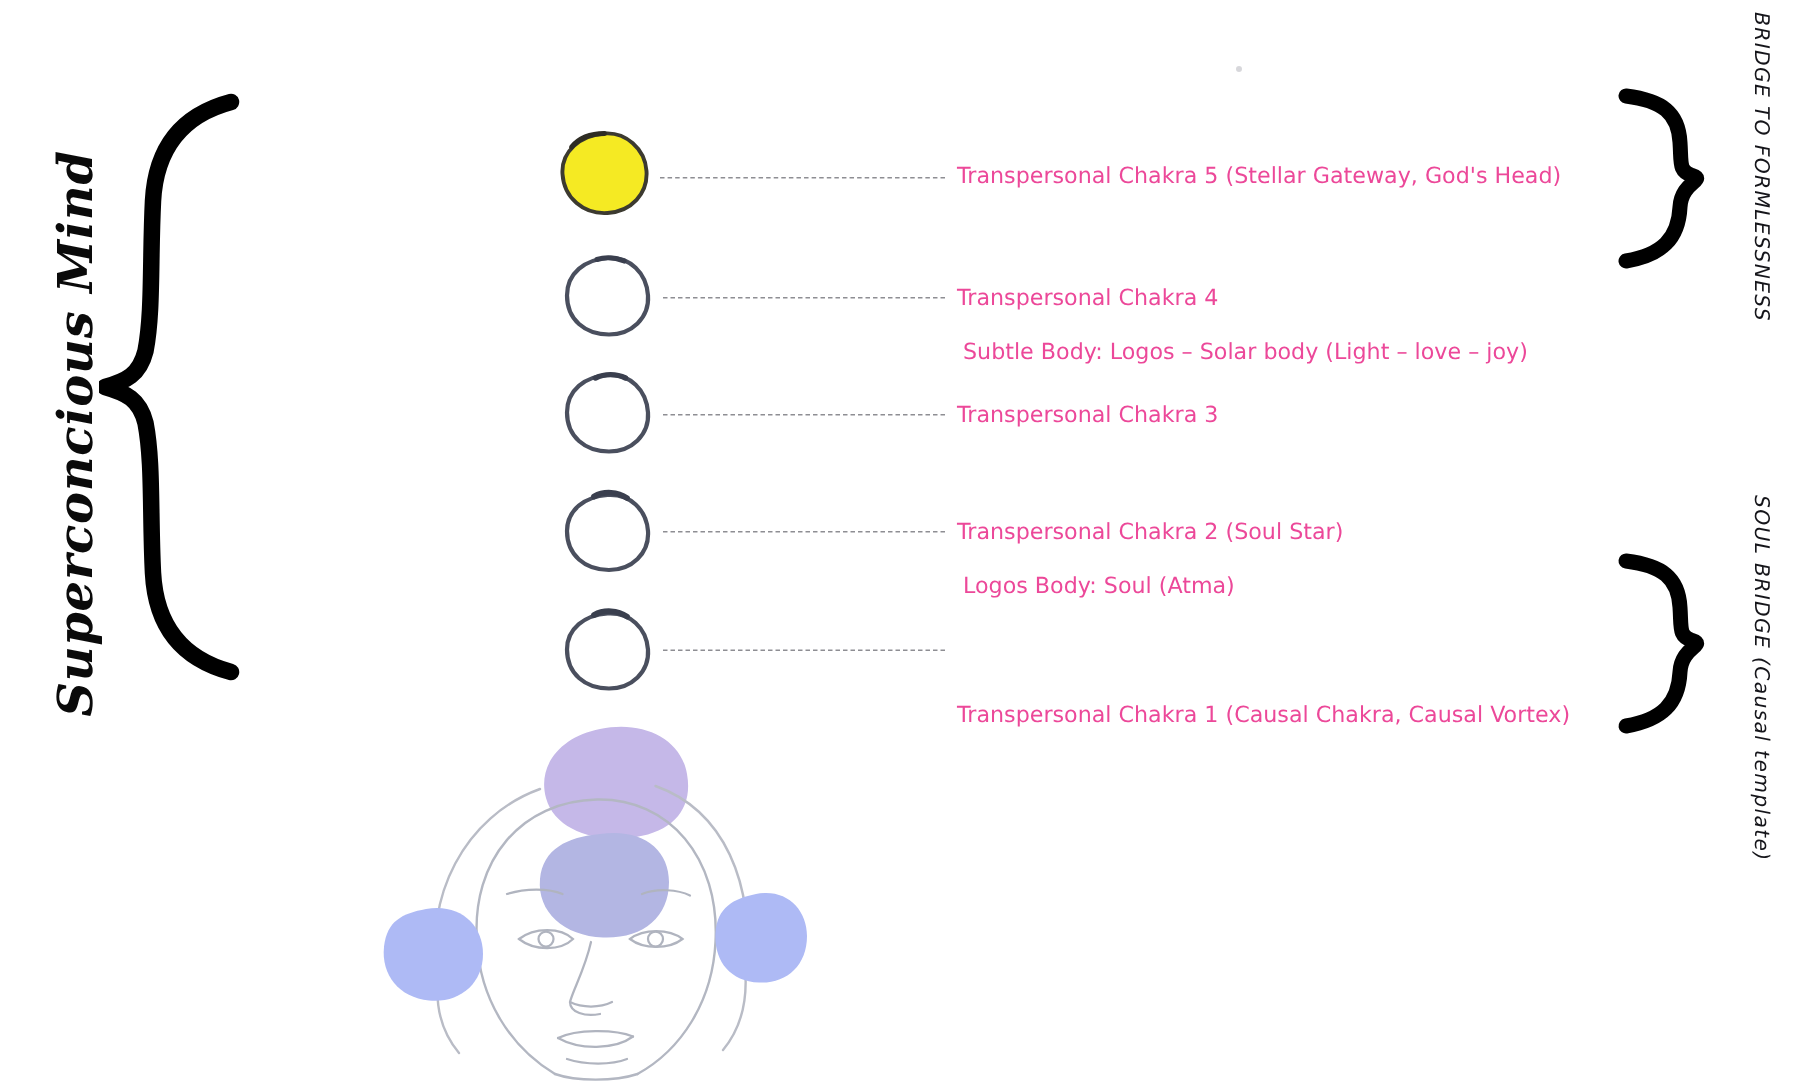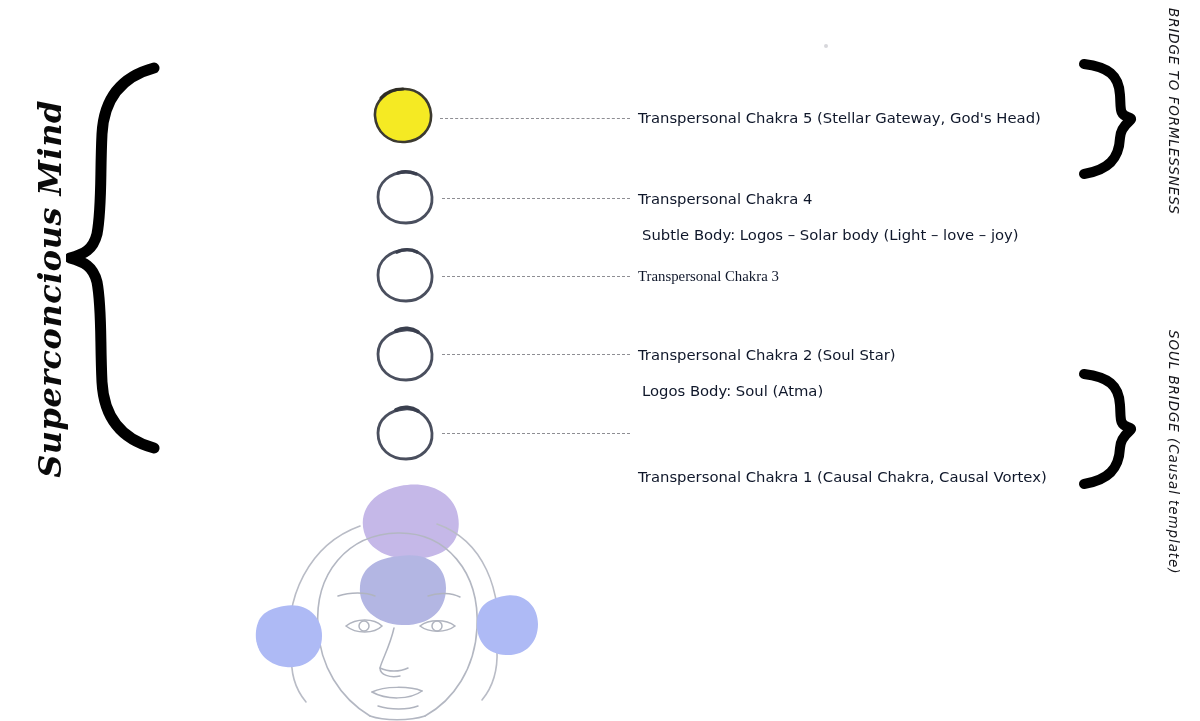--- a/index.html
+++ b/index.html
@@ -71,21 +71,21 @@
     position: absolute;
     height: 0;
     border-top: 1.6px dashed #8e8e93;
   }
 
   .chakra-label {
     position: absolute;
     font-family: "DejaVu Sans", sans-serif;
     font-size: 14.8px;
     line-height: 21px;
-    color: #0f172a;
+    color: #ec4899;
     white-space: nowrap;
   }
   .chakra-label .l2 { display: block; padding-left: 4px; margin-top: 15px; }
 
   
   #head-illustration {
     position: absolute;
     left: 232px;
     top: 478px;
     width: 330px;
@@ -180,21 +180,21 @@
 
   <div class="chakra-row">
     <div class="chakra-circle" style="left:374px; top:246px;">
       <svg width="62" height="58" viewBox="0 0 62 58" xmlns="http://www.w3.org/2000/svg">
         <path d="M 31 4 C 46 3, 57 14, 58 29 C 59 44, 47 55, 32 55
                  C 16 55, 4 45, 4 29 C 4 14, 16 5, 31 4 Z" fill="none" stroke="#4a4f5e" stroke-width="2.8" stroke-linejoin="round"></path>
         <path d="M 23 6 C 29 3, 37 3, 43 6" fill="none" stroke="#3a3f4e" stroke-width="3.6" stroke-linecap="round"></path>
       </svg>
     </div>
     <div class="leader" style="left:442px; top:276px; width:188px;"></div>
-    <div class="chakra-label" style="left:638px; top:266px;font-family:Liberation Serif, serif;">
+    <div class="chakra-label" style="left:638px; top:266px;">
       <span>Transpersonal Chakra 3</span>
     </div>
   </div>
 
   <div class="chakra-row">
     <div class="chakra-circle" style="left:374px; top:325px;">
       <svg width="62" height="58" viewBox="0 0 62 58" xmlns="http://www.w3.org/2000/svg">
         <path d="M 31 5 C 46 4, 57 15, 58 29 C 59 44, 47 55, 32 55
                  C 16 55, 4 45, 4 29 C 4 15, 16 6, 31 5 Z" fill="none" stroke="#4a4f5e" stroke-width="2.8" stroke-linejoin="round"></path>
         <path d="M 22 6 C 29 2, 38 3, 44 7" fill="none" stroke="#3a3f4e" stroke-width="3.8" stroke-linecap="round"></path>

